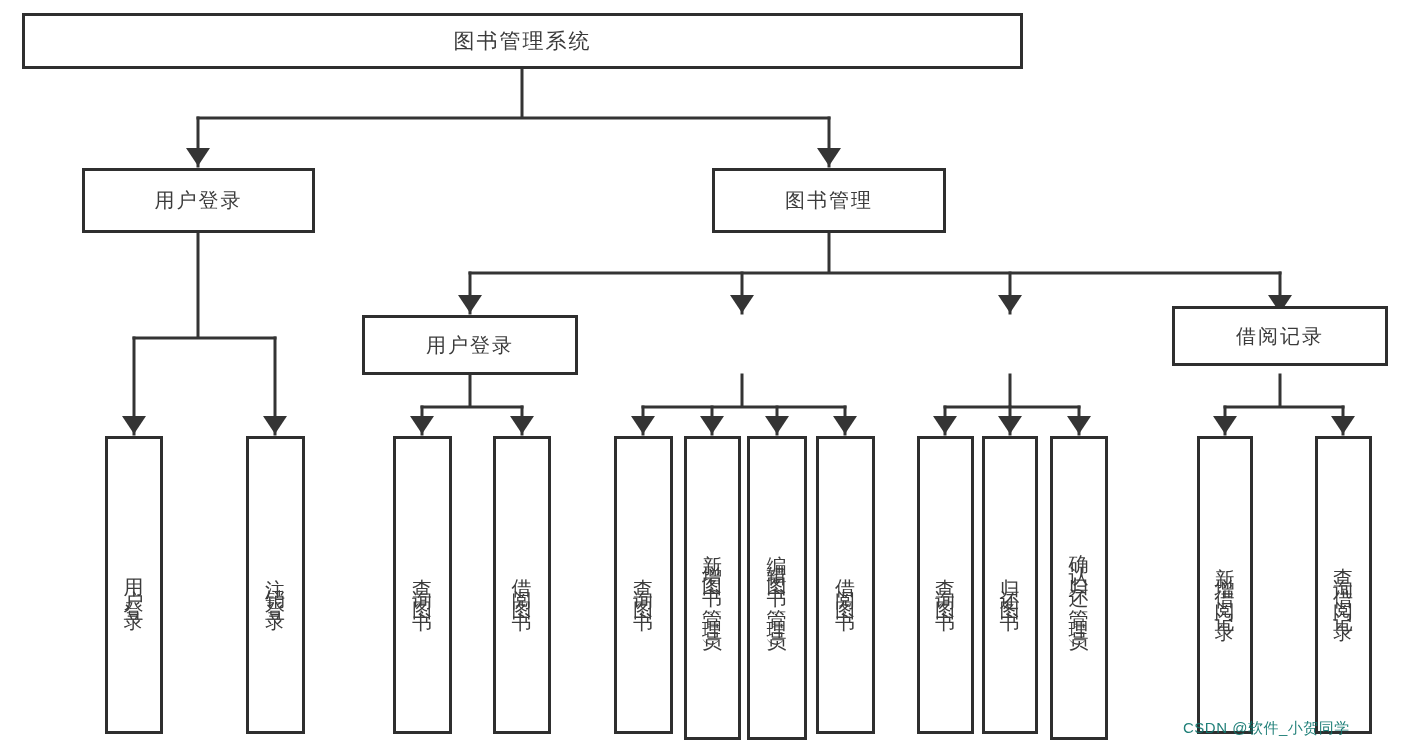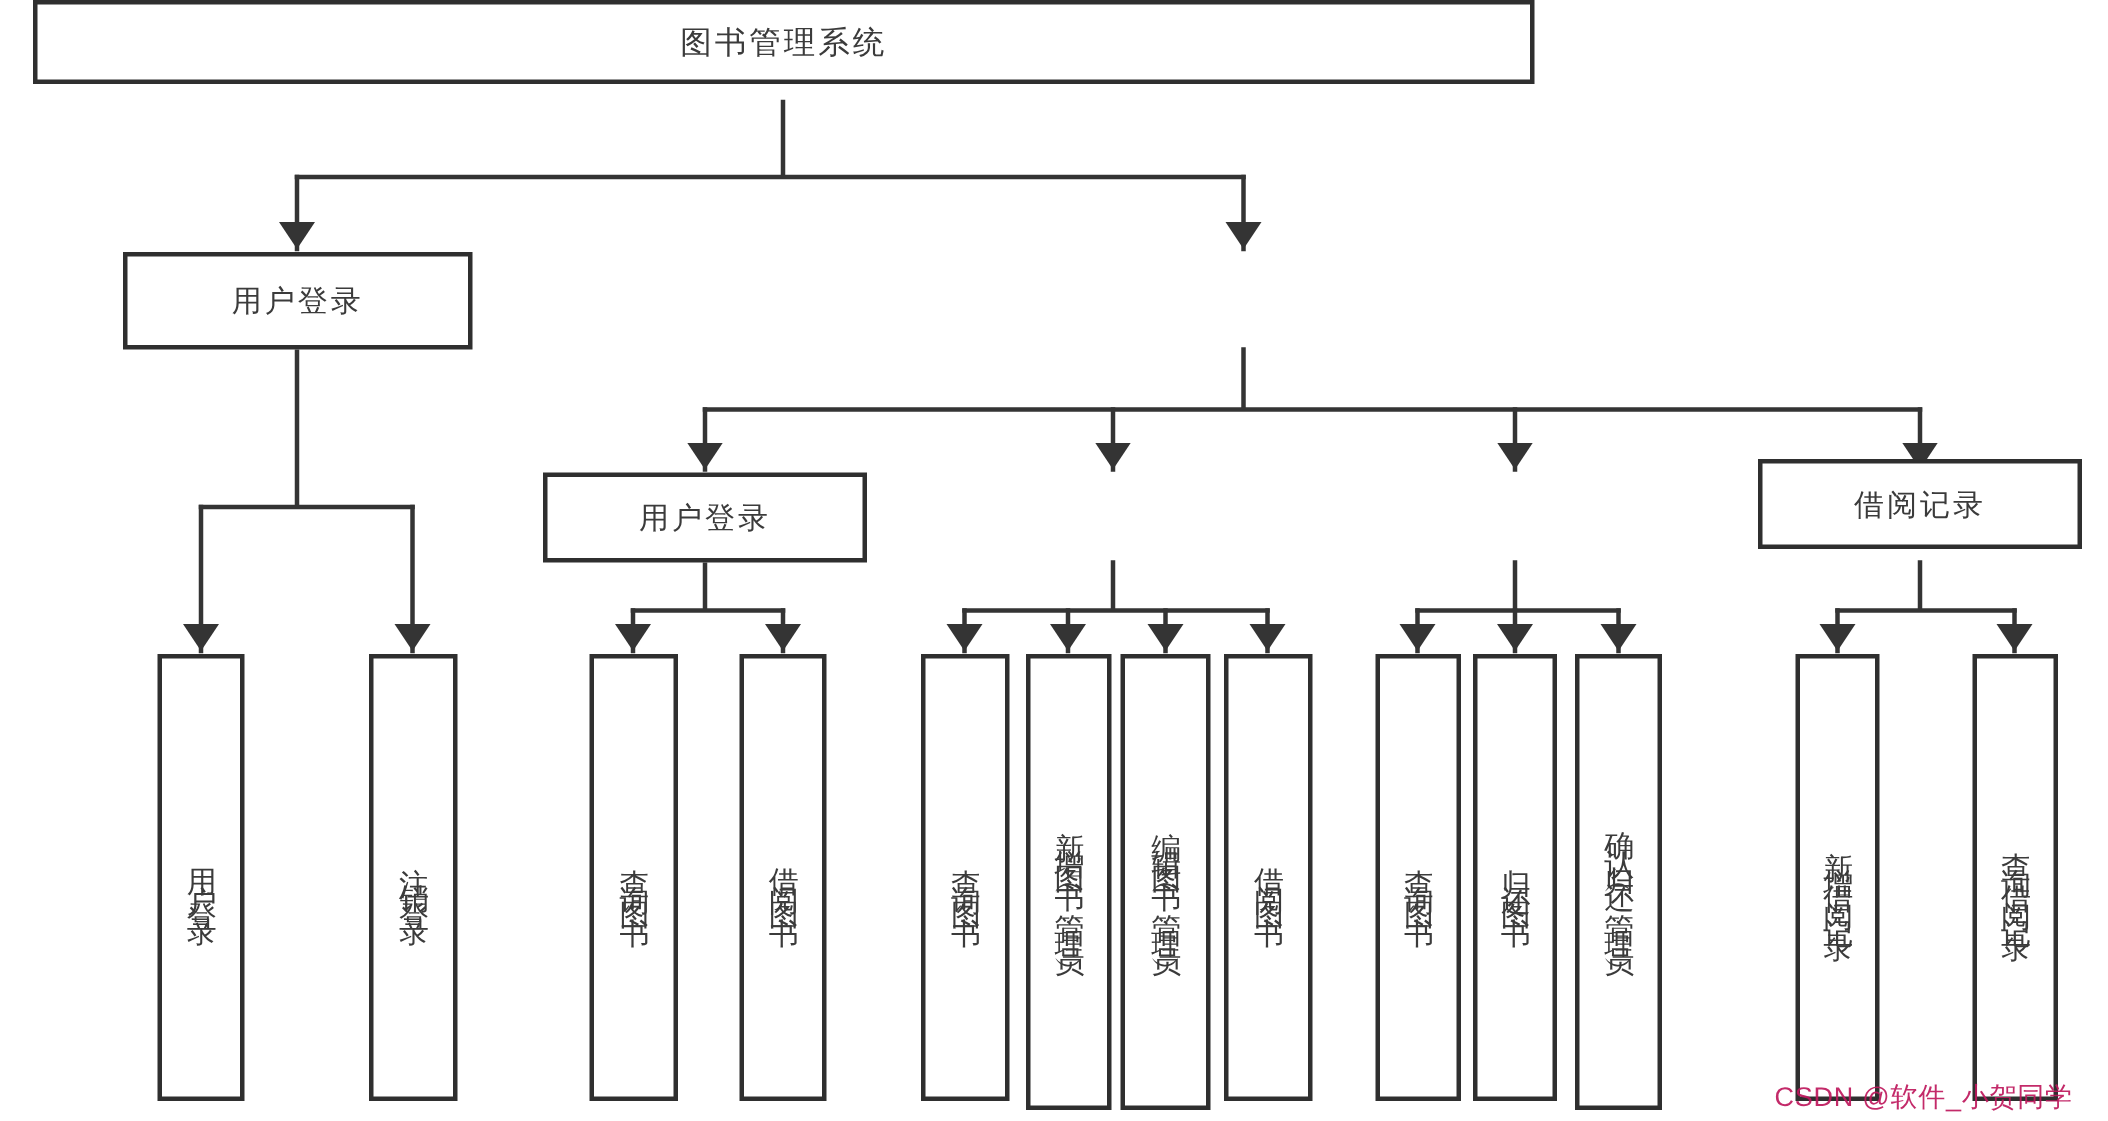--- a/index.html
+++ b/index.html
@@ -44,22 +44,22 @@
     text-orientation: mixed;
     font-size: 20px;
     line-height: 1;
     letter-spacing: 11px;
     white-space: nowrap;
   }
   #watermark {
     position: absolute;
     left: 1183px;
     top: 719px;
-    font-size: 18px;
-    color: #be185d;
+    font-size: 15px;
+    color: #0f766e;
     opacity: 0.92;
     letter-spacing: 0.5px;
     white-space: nowrap;
     z-index: 5;
   }
 </style>
 </head>
 <body>
 
 <div id="stage">
@@ -100,26 +100,29 @@
       <line x1="945" y1="407" x2="945" y2="434" marker-end="url(#arrow)"></line>
       <line x1="1010" y1="407" x2="1010" y2="434" marker-end="url(#arrow)"></line>
       <line x1="1079" y1="407" x2="1079" y2="434" marker-end="url(#arrow)"></line>
 
       <path d="M1280 375 V407 M1225 407 H1343"></path>
       <line x1="1225" y1="407" x2="1225" y2="434" marker-end="url(#arrow)"></line>
       <line x1="1343" y1="407" x2="1343" y2="434" marker-end="url(#arrow)"></line>
     </g>
   </svg>
 
-  <div class="box root" style="left:22px; top:0; width:1001px; height:56px;justify-content:center;">
+  <div class="box root" style="left:22px; top:13px; width:1001px; height:56px;justify-content:center;">
     <span class="htext">图书管理系统</span>
   </div>
 
   <div class="box" style="left:82px; top:168px; width:233px; height:65px;">
     <span class="htext">用户登录</span>
+  </div>
+  <div class="box" style="left:712px; top:168px; width:234px; height:65px;">
+    <span class="htext">图书管理</span>
   </div>
 
   <div class="box" style="left:362px; top:315px; width:216px; height:60px;">
     <span class="htext">用户登录</span>
   </div>
   <div class="box" style="left:1172px; top:306px; width:216px; height:60px;">
     <span class="htext">借阅记录</span>
   </div>
 
   <div class="box" style="left:105px; top:436px; width:58px; height:298px;">

